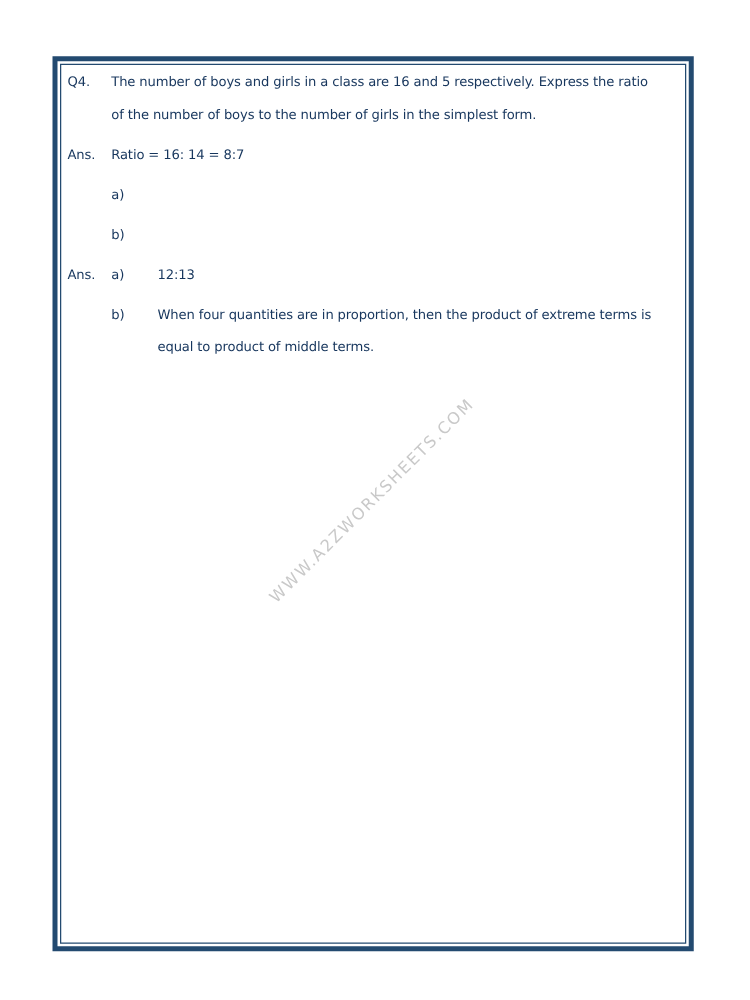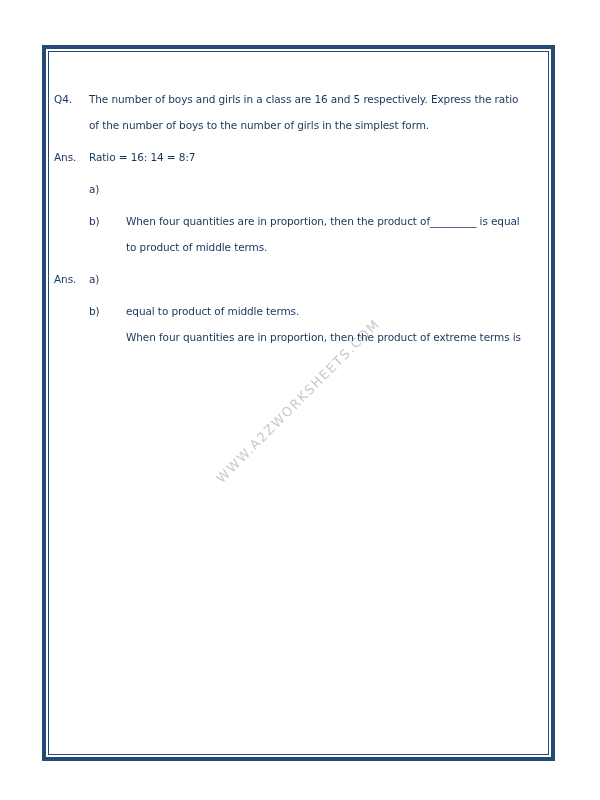--- a/index.html
+++ b/index.html
@@ -32,21 +32,20 @@
     border: 1px solid #234a70;
   }
   .content {
     position: absolute;
     left: 0; right: 0; top: 0; bottom: 0;
     padding: 1px 2px 0 5px;
     color: #17365d;
     font-size: 10.5px;
     letter-spacing: -0.1px;
     z-index: 2;
-    margin-top: 33px;
   }
   .row {
     display: flex;
     align-items: flex-start;
     line-height: 26px;
     margin-bottom: 6px;
   }
   .c1 { width: 35px; flex: none; }
   .c2 { width: 37px; flex: none; }
   .txt { flex: 1; min-width: 0; }
@@ -92,36 +91,35 @@
 
 
         <div class="row">
           <div class="c1"></div>
           <div class="c2">a)</div>
         </div>
 
         <div class="row">
           <div class="c1"></div>
           <div class="c2">b)</div>
-          <div class="txt">
-            <div>When four quantities are in proportion, then the product of_________ is equal</div>
-            <div>to product of middle terms.</div>
-          </div>
         </div>
 
         <div class="row">
           <div class="c1">Ans.</div>
           <div class="c2">a)</div>
+          <div class="txt">
+            <div>12:13</div>
+          </div>
         </div>
 
         <div class="row">
           <div class="c1"></div>
           <div class="c2">b)</div>
           <div class="txt">
+            <div>When four quantities are in proportion, then the product of extreme terms is</div>
             <div>equal to product of middle terms.</div>
-            <div>When four quantities are in proportion, then the product of extreme terms is</div>
           </div>
         </div>
 
       </div>
     </div>
   </div>
 </div>
 
 </body></html>

